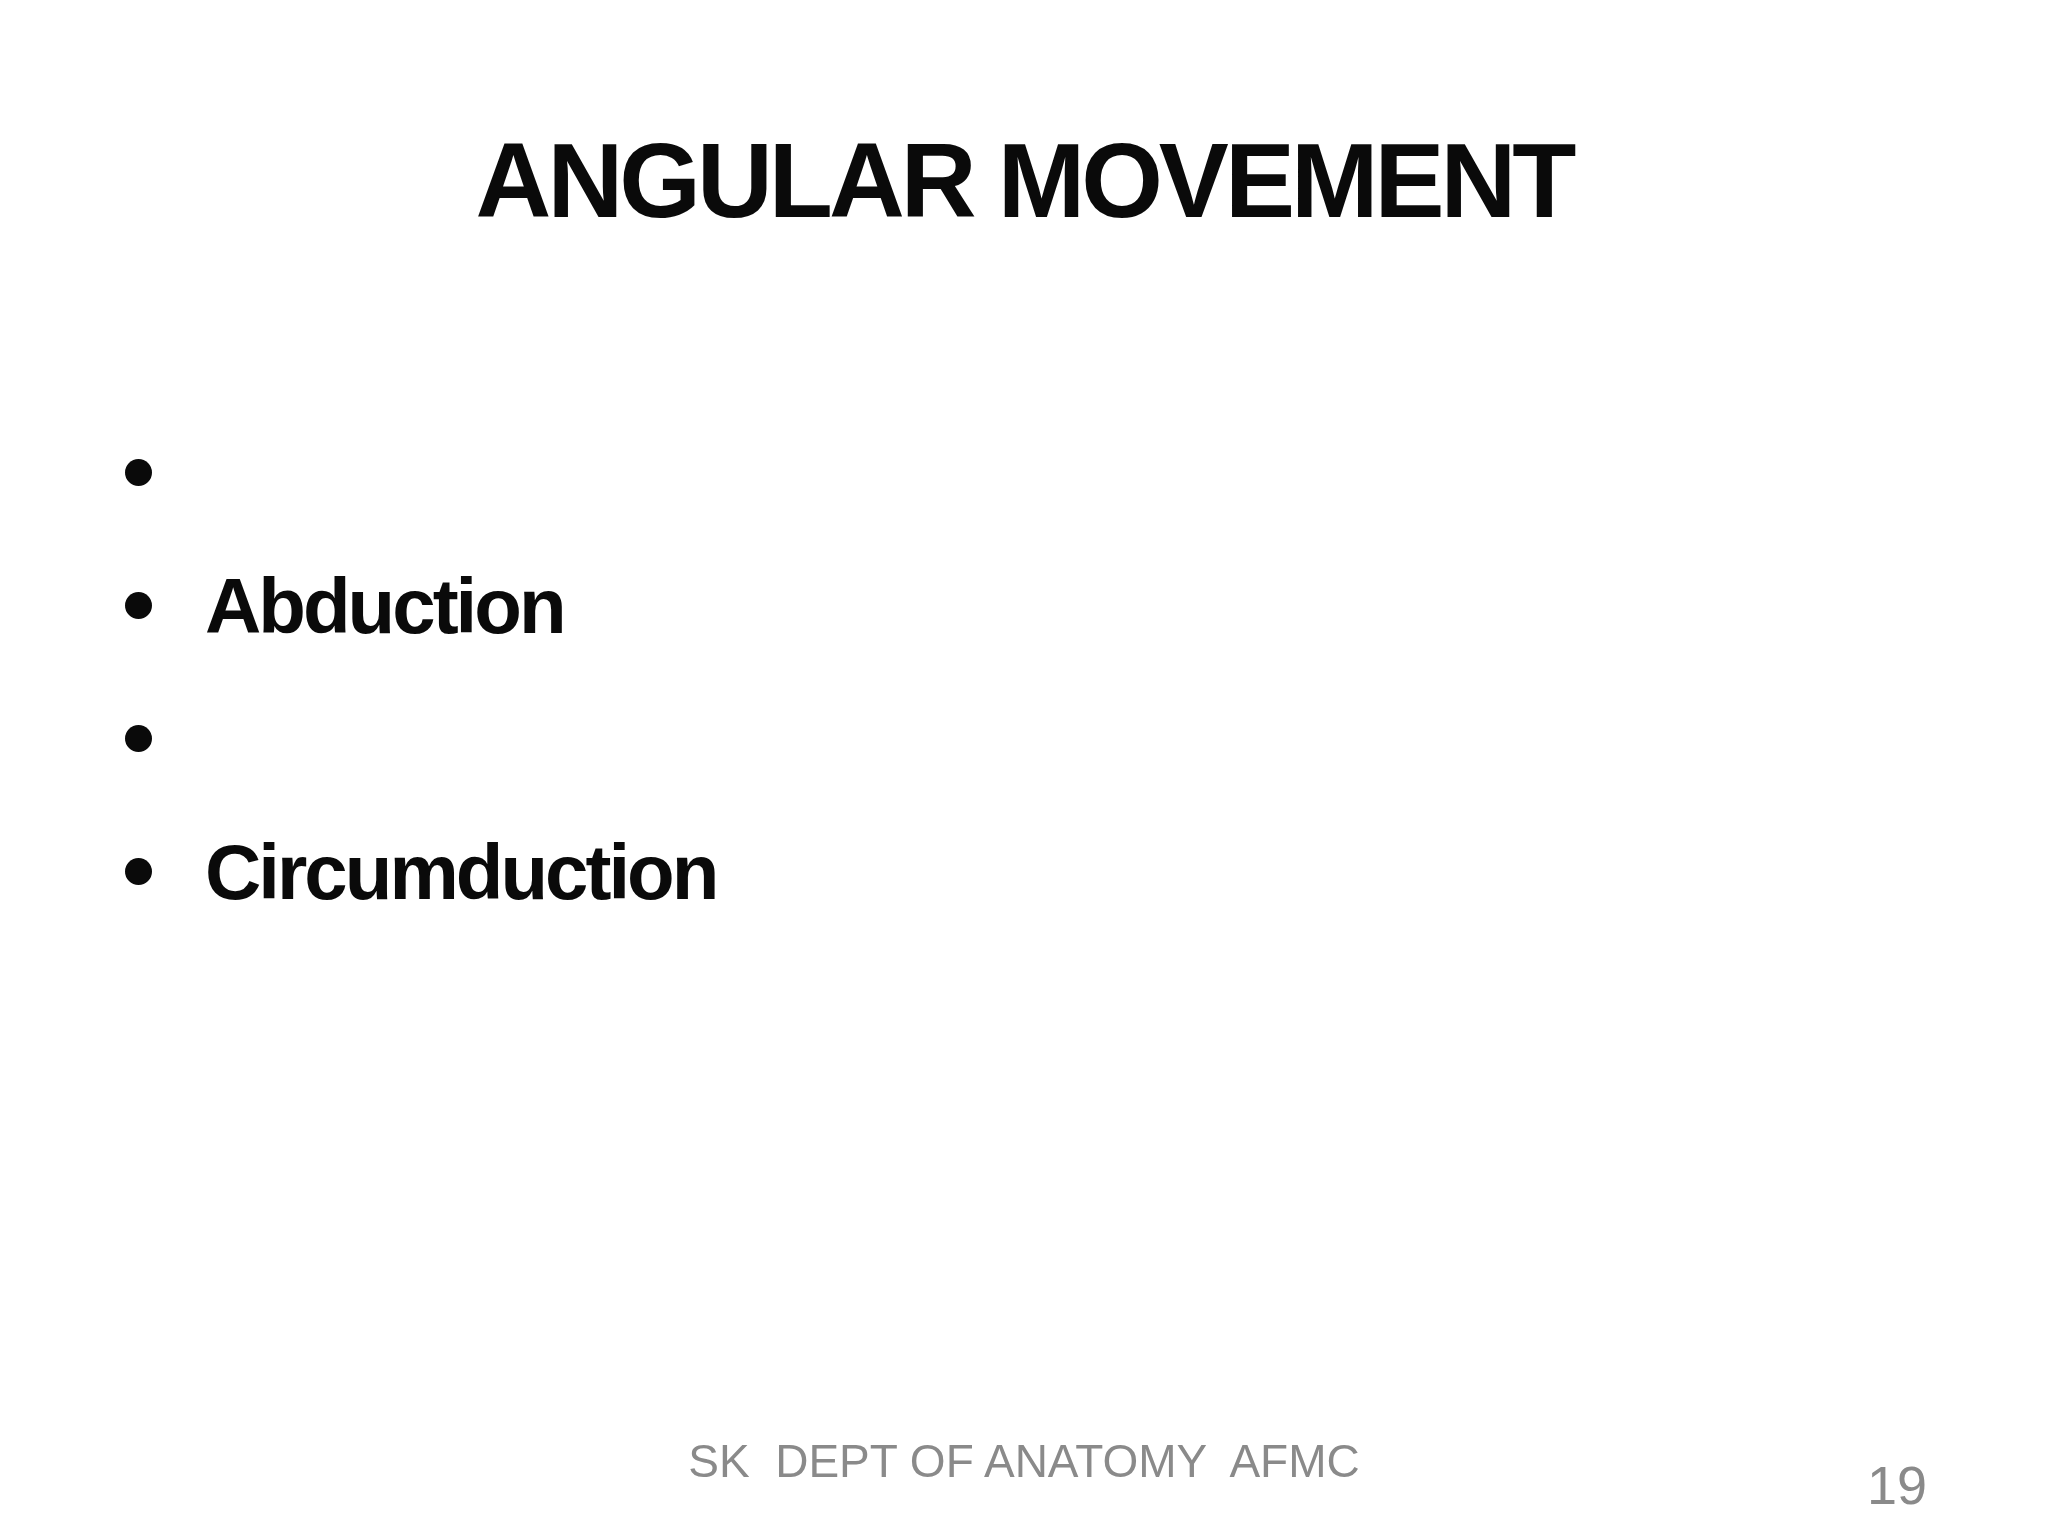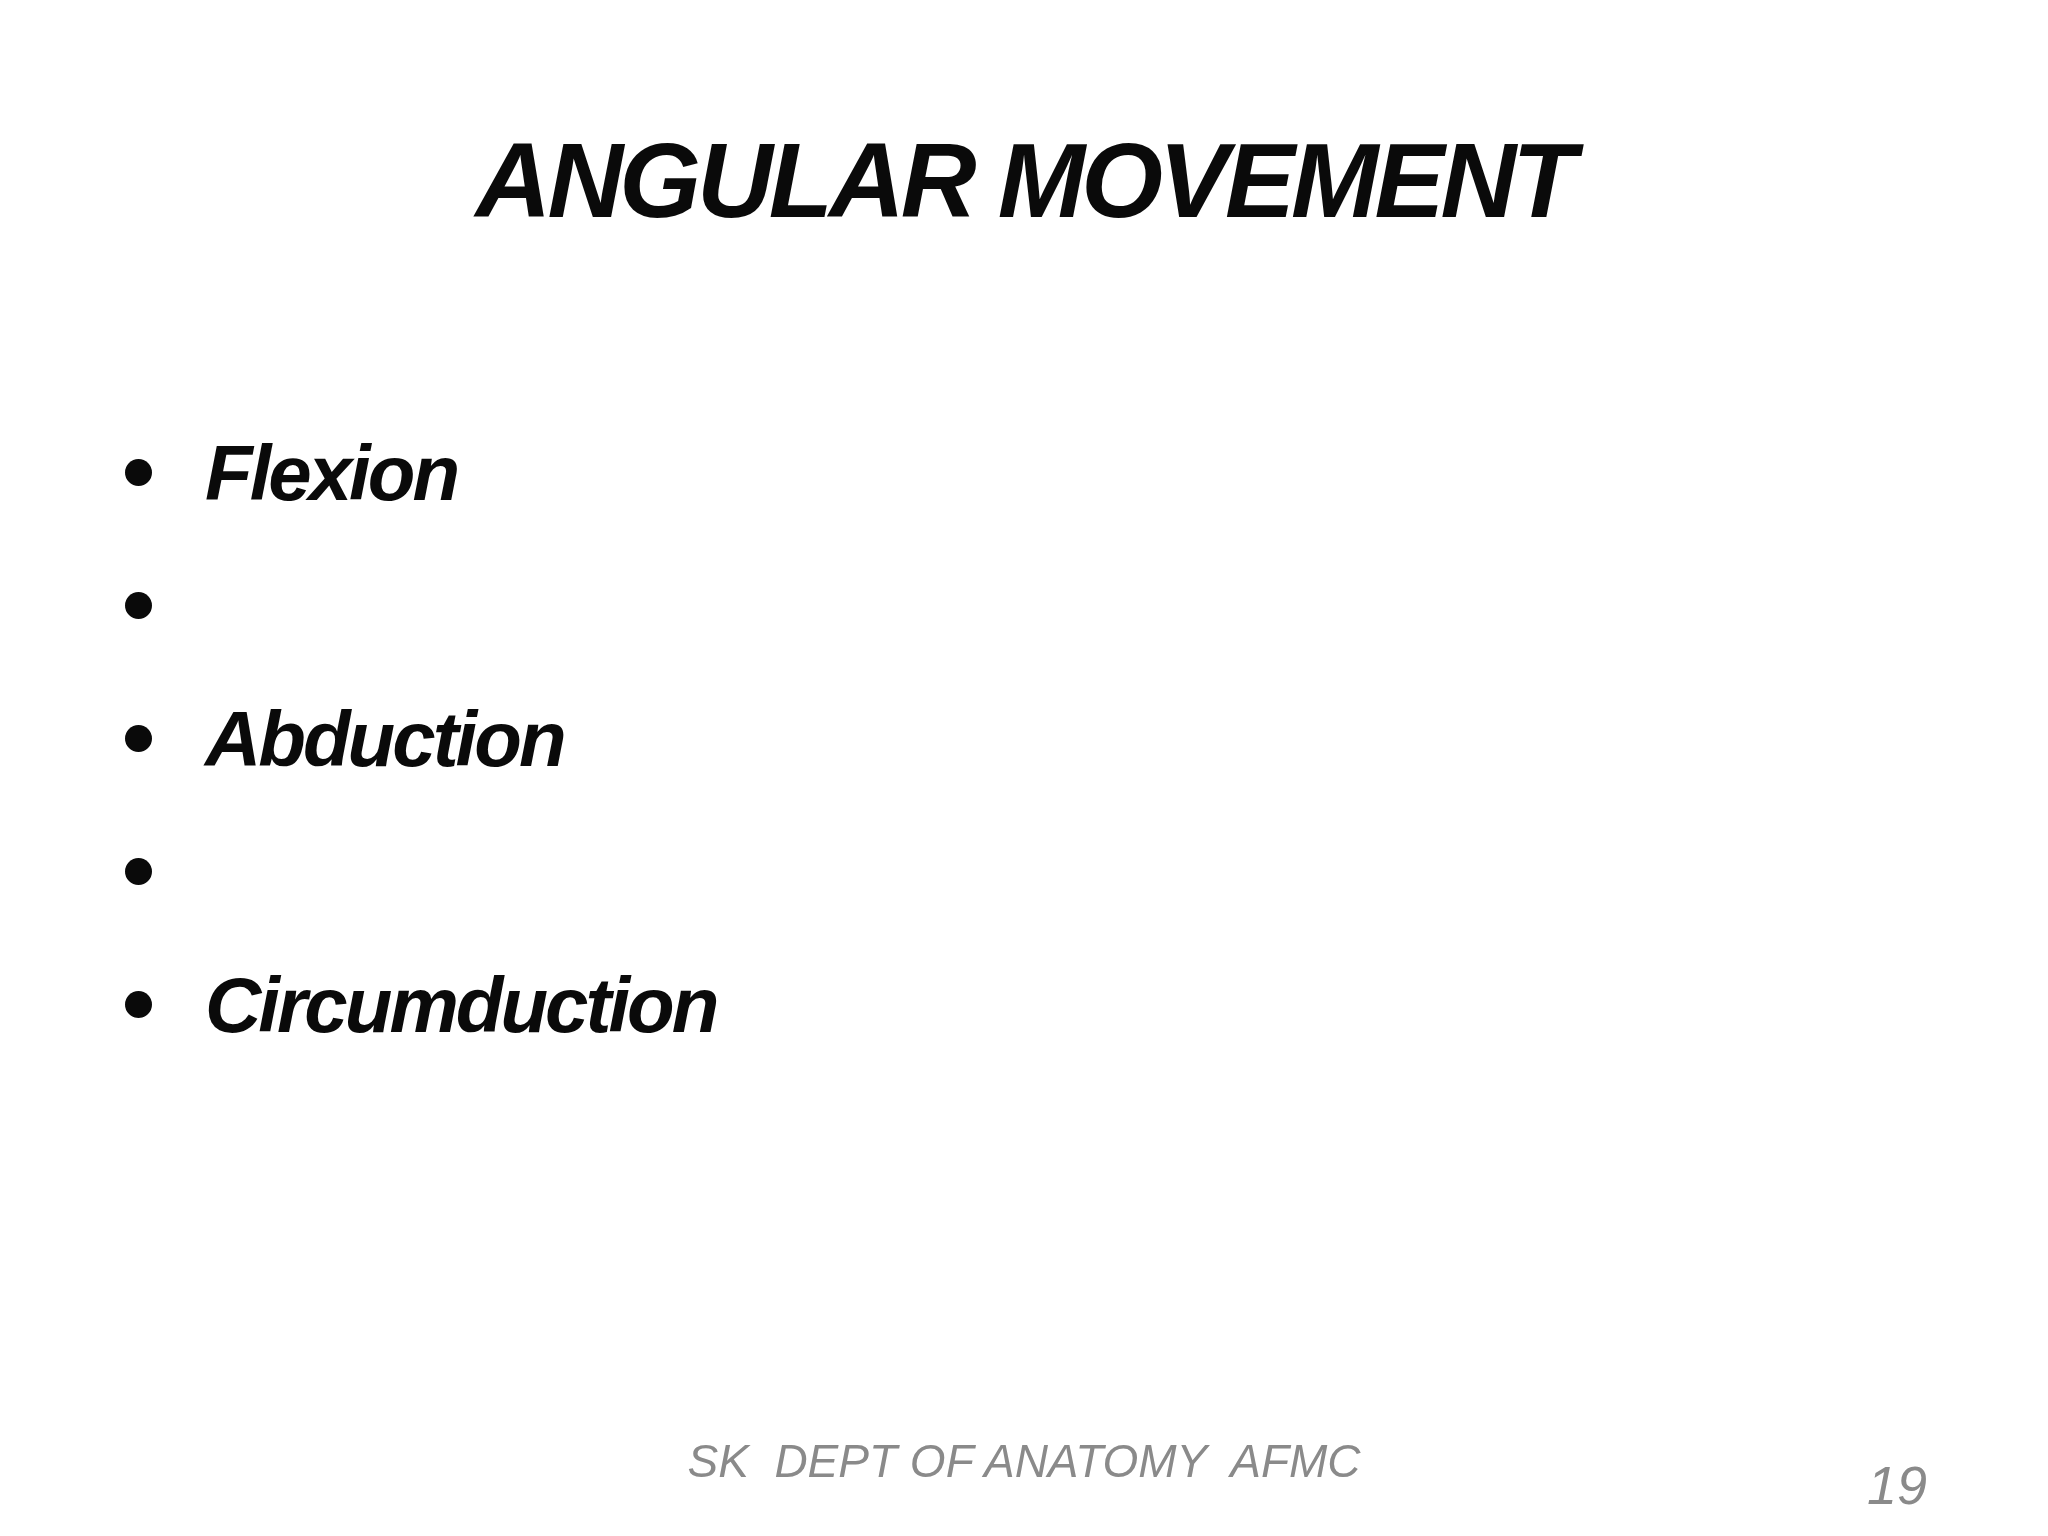--- a/index.html
+++ b/index.html
@@ -1,20 +1,20 @@
 <!DOCTYPE html>
 <html style="--text-color: #0a0a0a; --footer-color: #8a8a8a; --bg-color: #ffffff;"><head>
 <meta charset="utf-8">
 <style>
   :root {
     --text-color: #0a0a0a;
     --footer-color: #8a8a8a;
     --bg-color: #ffffff;
   }
-  * { margin: 0; padding: 0; box-sizing: border-box; font-style: italic; }
+  * { margin: 0; padding: 0; box-sizing: border-box; }
   html, body {
     width: 2048px;
     height: 1536px;
     background: var(--bg-color);
     overflow: hidden;
     font-family: "Liberation Sans", sans-serif;
   }
   .slide {
     position: relative;
     width: 2048px;
@@ -93,24 +93,20 @@
 </style>
 </head>
 <body>
 
 <main class="slide">
   <h1 class="title">ANGULAR MOVEMENT</h1>
 
   <ul class="bullets" id="bullet-list">
       <li class="bullet-item">
         <span class="dot"></span>
-        <span class="bullet-text"><span class="seg bold">Flexion</span></span>
-      </li>
-      <li class="bullet-item">
-        <span class="dot"></span>
       </li>
       <li class="bullet-item">
         <span class="dot"></span>
         <span class="bullet-text"><span class="seg bold">Abduction</span></span>
       </li>
       <li class="bullet-item">
         <span class="dot"></span>
       </li>
       <li class="bullet-item">
         <span class="dot"></span>

